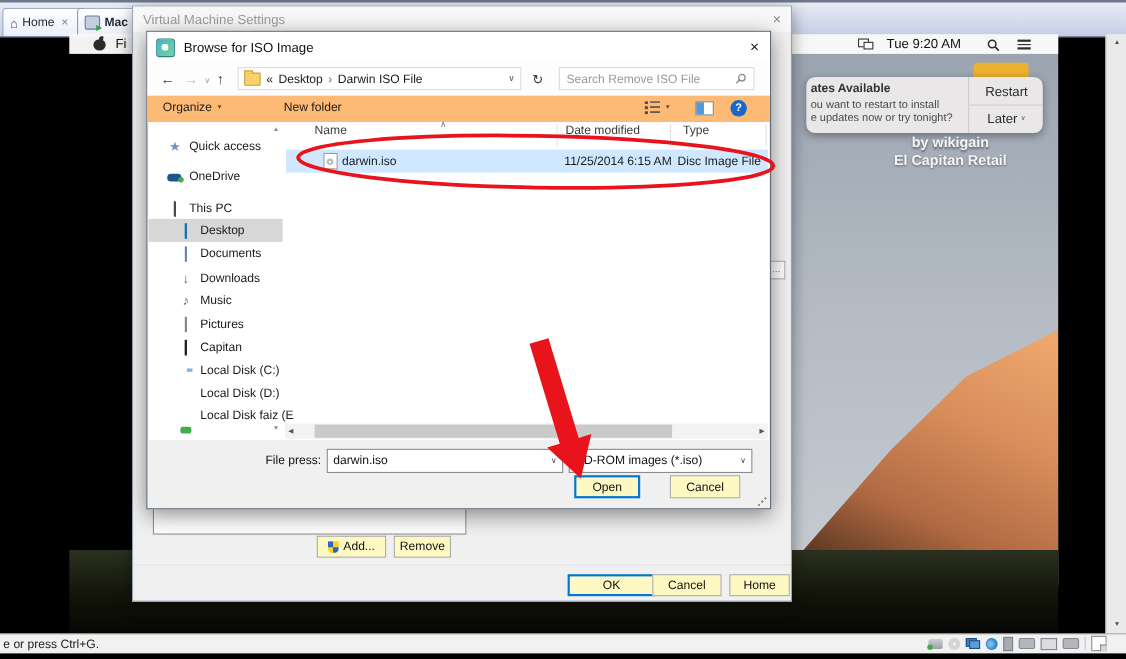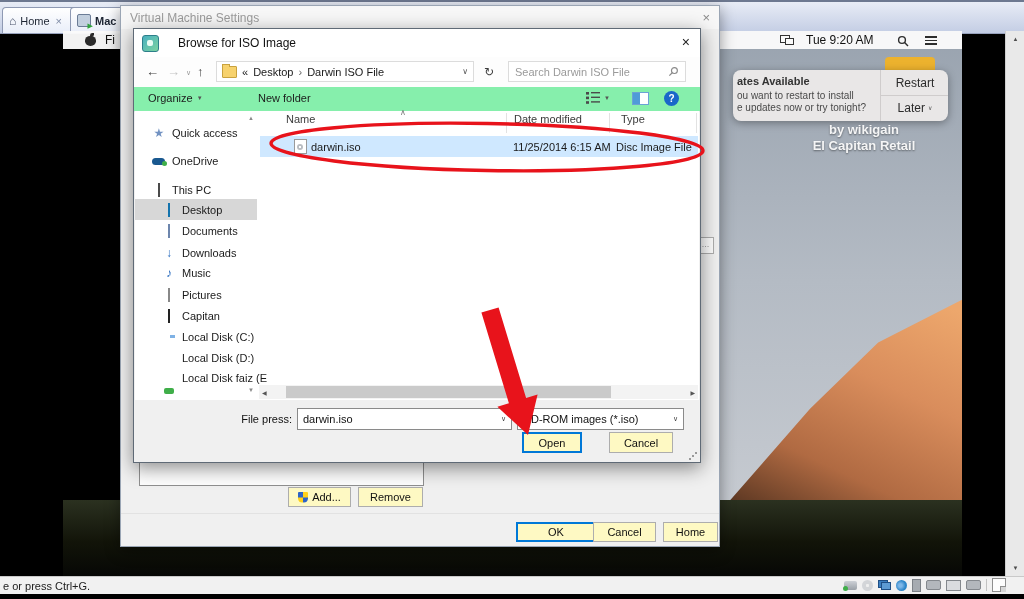--- a/index.html
+++ b/index.html
@@ -94,35 +94,35 @@
           background-size:100% 50%;background-position:0 0,0 100%;background-repeat:no-repeat;}
   .vm-sep{position:absolute;left:0;top:507px;width:100%;height:1px;background:#e2e2e2;}
 
   .browse{left:133px;top:28px;width:566px;height:433px;border:1px solid #5f6a76;
           box-shadow:0 5px 18px rgba(0,0,0,.45);}
   .browse .cap{position:absolute;left:0;top:0;width:100%;height:28px;background:#fff;
                display:flex;align-items:center;gap:8px;padding-left:8px;box-sizing:border-box;}
   .iso-ic{width:15px;height:15px;border-radius:3px;border:1px solid #2d7f8a;
           background:linear-gradient(135deg,#49b0c0,#7cd3a0);position:relative;}
   .iso-ic i{position:absolute;left:4px;top:4px;width:6px;height:6px;background:#eafcf4;border-radius:2px;}
-  .browse .cap .t{font-size:12px;color:#111;margin-left:11px;}
+  .browse .cap .t{font-size:12px;color:#111;}
   .browse .capx{position:absolute;right:10px;top:5px;font-size:14px;color:#222;}
   .navrow{position:absolute;left:0;top:28px;width:100%;height:30px;background:#fdfdfd;}
   .navg{position:absolute;top:7px;font-size:13px;color:#3e3e3e;}
   .crumbbox{position:absolute;left:82px;top:4px;width:258px;height:21px;background:#fff;border:1px solid #dcdcdc;
             display:flex;align-items:center;gap:5px;padding:0 5px;box-sizing:border-box;font-size:11px;color:#1a1a1a;}
   .folder{width:13px;height:10px;background:#f7d26d;border:1px solid #c9a23e;border-radius:1px;position:relative;}
   .folder i{position:absolute;left:-1px;top:-3px;width:6px;height:2px;background:#f7d26d;border:1px solid #c9a23e;border-bottom:none;}
   .crumbbox .dd{margin-left:auto;font-size:8px;color:#555;}
   .refresh{position:absolute;left:344px;top:4px;width:22px;height:21px;display:flex;align-items:center;justify-content:center;
            font-size:12px;color:#3e3e3e;}
   .searchbox{position:absolute;left:374px;top:4px;width:178px;height:21px;background:#fff;border:1px solid #dcdcdc;
              display:flex;align-items:center;padding:0 6px;box-sizing:border-box;font-size:11px;color:#9a9a9a;}
   .searchbox svg{margin-left:auto;}
-  .toolrow{position:absolute;left:0;top:58px;width:100%;height:24px;background:#86efac;border-bottom:1px solid #e6e6e6;
+  .toolrow{position:absolute;left:0;top:58px;width:100%;height:24px;background:#fdba74;border-bottom:1px solid #e6e6e6;
            display:flex;align-items:center;font-size:11px;color:#1c1c1c;}
   .toolitem{display:flex;align-items:center;gap:4px;position:absolute;top:5px;}
   .ddv{font-size:6px;color:#555;}
   .pane-ic{width:15px;height:11px;border:1px solid #6ba2d4;background:linear-gradient(90deg,#4f9bd8 45%,#fff 45%);}
   .help-ic{width:15px;height:15px;border-radius:50%;background:#1a67c9;color:#fff;font-size:10px;font-weight:bold;
            display:flex;align-items:center;justify-content:center;}
   .listpane{position:absolute;left:1px;top:82px;width:564px;height:289px;background:#fff;}
   .sb-item{position:absolute;height:20px;display:flex;align-items:center;gap:6px;font-size:11px;color:#1a1a1a;}
   .sb-sel{position:absolute;left:1px;top:170px;width:122px;height:21px;background:#d7d7d7;}
   .sbi{width:14px;text-align:center;flex:0 0 14px;}
@@ -233,21 +233,21 @@
     <div class="cap">
       <span>Virtual Machine Settings</span>
     </div>
     <span class="capx">×</span>
     <div class="mini-btn">…</div>
     <div class="ghost-box"></div>
     <div class="wbtn" style="left:167px;top:481px;width:63px;">
       <span class="shield"></span>
       <span>Add...</span>
     </div>
-    <div class="wbtn" style="left:237px;top:481px;width:65px;align-items:center;">
+    <div class="wbtn" style="left:237px;top:481px;width:52px;align-items:center;">
       <span>Remove</span>
     </div>
     <div class="vm-sep"></div>
     <div class="wbtn def" style="left:395px;top:516px;width:80px;">
       <span>OK</span>
     </div>
     <div class="wbtn" style="left:472px;top:516px;width:63px;">
       <span>Cancel</span>
     </div>
     <div class="wbtn" style="left:542px;top:516px;width:55px;">
@@ -274,21 +274,21 @@
             <i></i>
           </span>
         <span>«</span>
         <span>Desktop</span>
         <span style="color:#666;">›</span>
         <span>Darwin ISO File</span>
         <span class="dd">∨</span>
       </div>
       <div class="refresh">↻</div>
       <div class="searchbox">
-        <span>Search Darwin ISO File</span>
+        <span>Search Remove ISO File</span>
         <svg width="11" height="11" viewBox="0 0 12 12">
           <circle cx="7" cy="5" r="3.2" fill="none" stroke="#8a8a8a" stroke-width="1.3"></circle>
           <line x1="4.6" y1="7.4" x2="1.5" y2="10.5" stroke="#8a8a8a" stroke-width="1.3"></line>
         </svg>
       </div>
     </div>
 
     <div class="toolrow">
       <div class="toolitem" style="left:14px;">
         <span>Organize</span>

